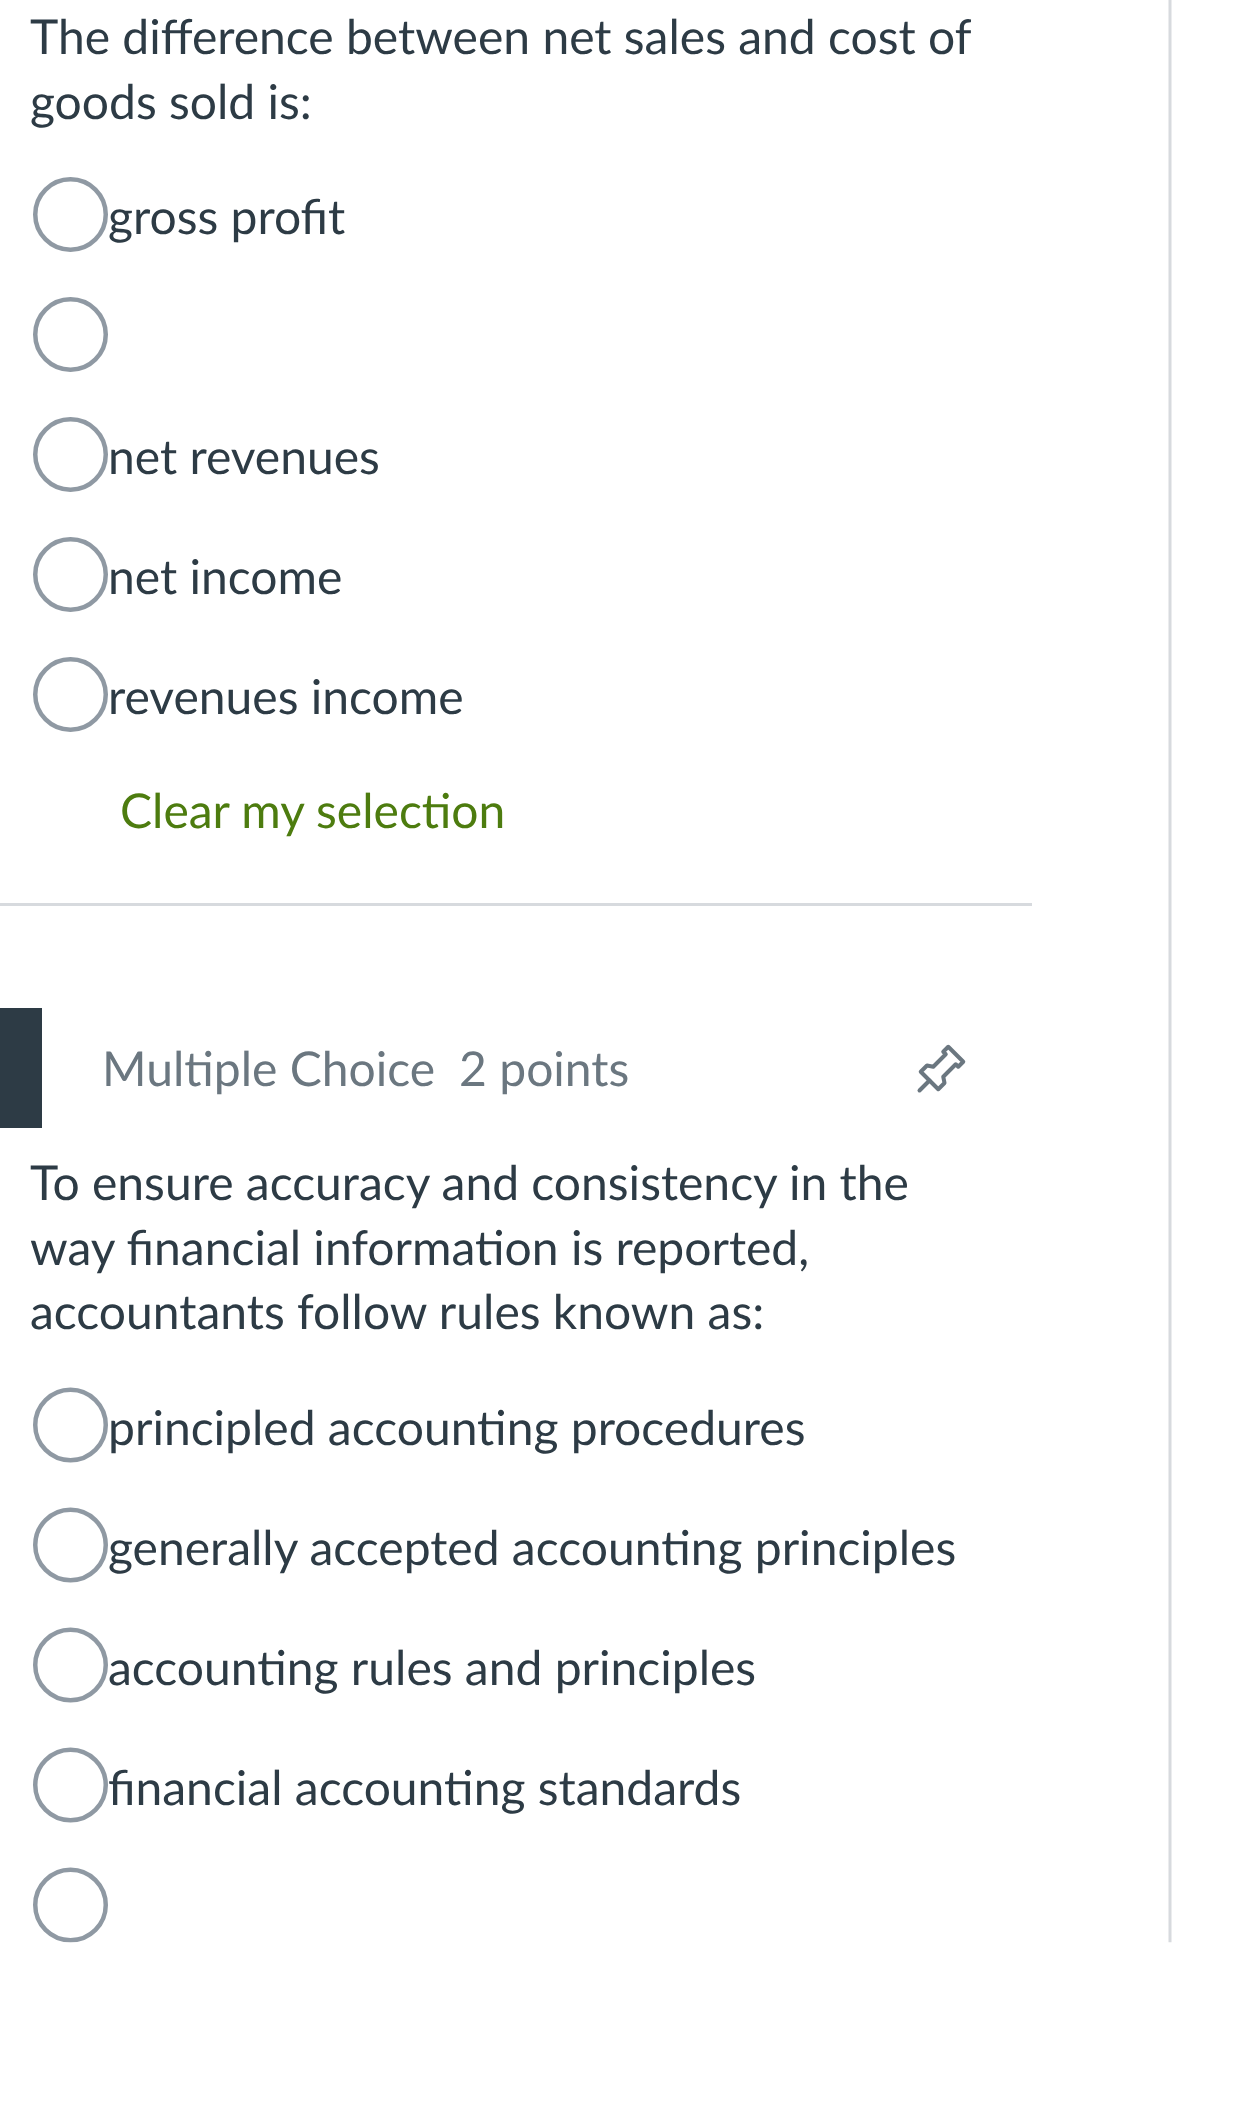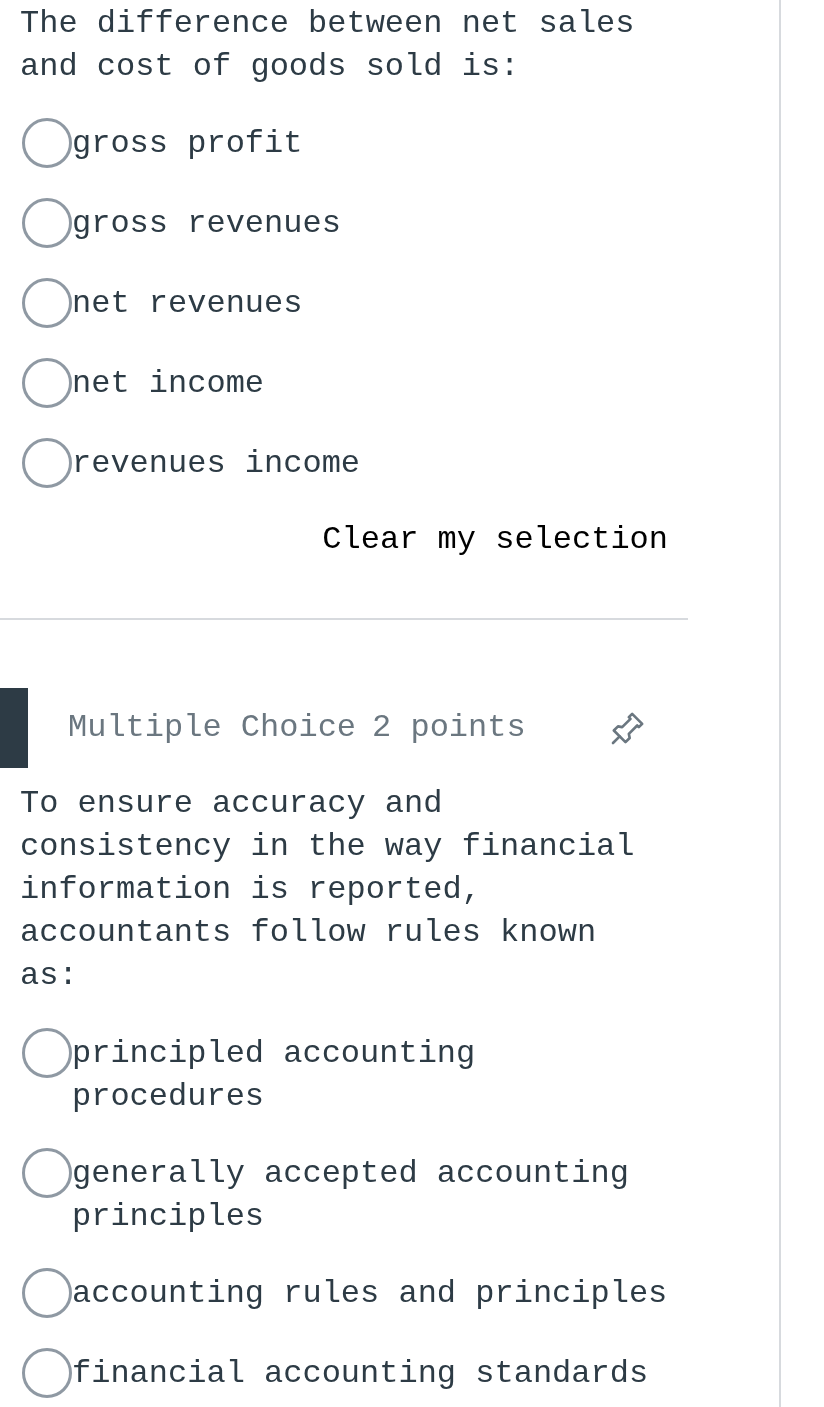--- a/index.html
+++ b/index.html
@@ -22,21 +22,20 @@
     top:0;
     bottom:0;
     right:43px;
     width:0;
     border-right:2px solid #d7dade;
   }
   .card{
     box-sizing:border-box;
     width:688px;          
     position:relative;
-    font-family:Liberation Mono, monospace;
   }
   .card.first{
     padding:2px 20px 40px 20px;
     border-bottom:2px solid #d7dade;
   }
   .card.spacer{
     height:68px;
   }
   .card.second{
     padding:0 20px 0 20px;
@@ -63,24 +62,23 @@
     border-radius:50%;
     box-sizing:border-box;
     margin-top:2px;
   }
   .option-label{
     flex:1 1 auto;
     padding-top:6px;
   }
   .clear-link{
     display:block;
-    margin:30px 0 16px 60px;
-    color:#000000;
+    margin:30px 0 0 60px;
+    color:#4d7c0f;
     cursor:pointer;
-    text-align:right;
   }
   
   .qheader{
     position:relative;
     height:80px;
     margin-left:-20px;   
     margin-right:-20px;
     padding-left:20px;
     padding-right:20px;
     margin-bottom:14px;
@@ -124,21 +122,20 @@
   <div class="card first">
     <p class="question-text">The difference between net sales and cost of goods sold is:</p>
 
     <div class="options">
       <label class="option">
         <span class="radio"></span>
         <span class="option-label">gross profit</span>
       </label>
       <label class="option">
         <span class="radio"></span>
-        <span class="option-label">gross revenues</span>
       </label>
       <label class="option">
         <span class="radio"></span>
         <span class="option-label">net revenues</span>
       </label>
       <label class="option">
         <span class="radio"></span>
         <span class="option-label">net income</span>
       </label>
       <label class="option">

